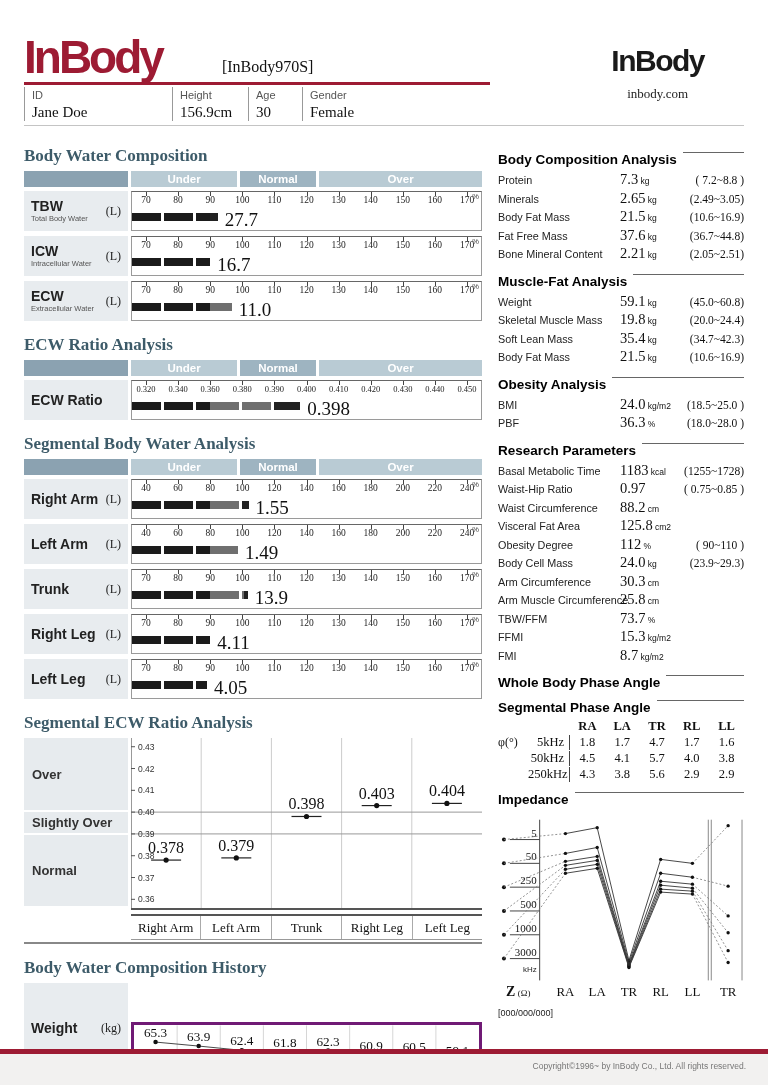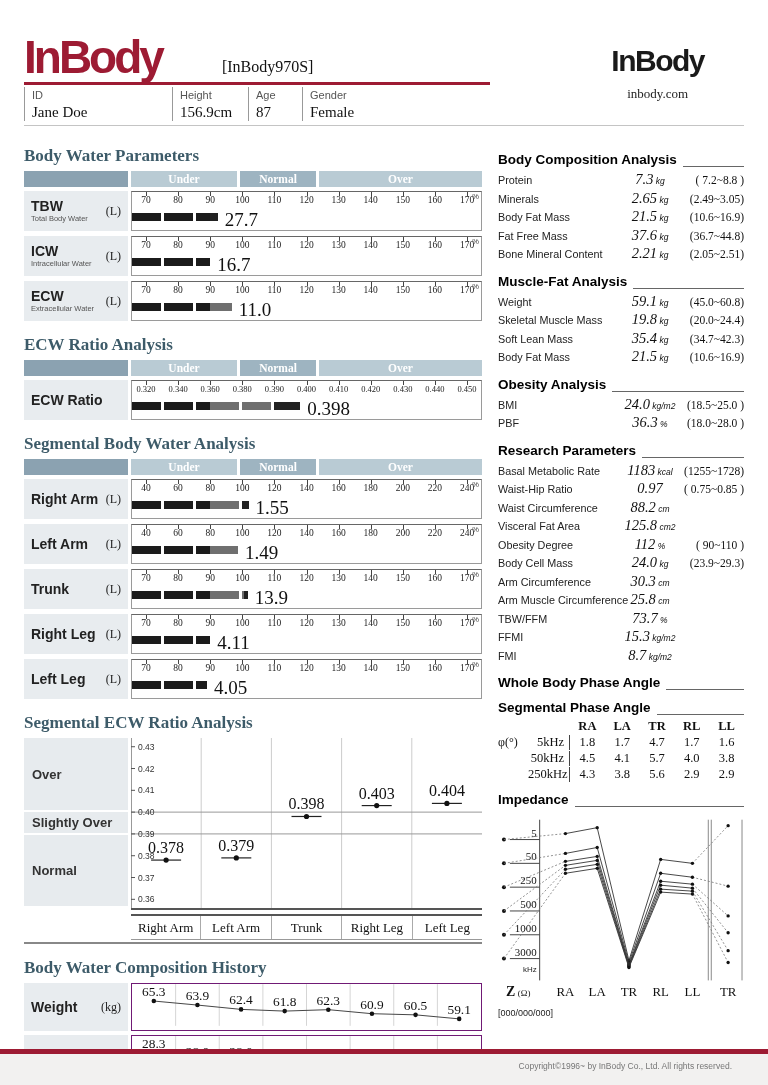--- a/index.html
+++ b/index.html
@@ -24,21 +24,21 @@
   .id-val { font-family:"Liberation Serif", serif; font-size:15px; margin-top:3px; }
 
   
   .columns { display:flex; padding:6px 24px 0 24px; gap:16px; }
   .left-col { width:458px; flex:none; }
   .right-col { flex:1; padding-top:20px; }
 
   .sec-title { font-family:"Liberation Serif", serif; font-weight:bold; font-size:17px; color:#3d5b69; margin:14px 0 5px 0; }
 
   
-  .ghead { display:flex; gap:3px; height:16px; margin-bottom:4px;font-family:Liberation Serif, serif; }
+  .ghead { display:flex; gap:3px; height:16px; margin-bottom:4px; }
   .ghead .hc { color:#fff; font-size:11.5px; font-weight:bold; text-align:center; line-height:16px; }
   .hc-blank { width:104px; flex:none; background:#8ba2b1; }
   .hc-under { width:106px; flex:none; background:#b9cbd4; }
   .hc-normal{ width:76px;  flex:none; background:#9eb4c1; }
   .hc-over  { flex:1; background:#b9cbd4; }
   .grow { display:flex; gap:3px; margin-bottom:5px; }
   .glabel { width:104px; flex:none; background:#e8ecef; display:flex; align-items:center; justify-content:space-between; padding:0 7px; }
   .gl-name { font-size:14px; font-weight:bold; color:#222; line-height:1.05; }
   .gl-sub  { font-size:7.5px; color:#555; margin-top:1px; }
   .gl-unit { font-family:"Liberation Serif", serif; font-size:12px; color:#222; }
@@ -59,50 +59,50 @@
   .secw-bands { width:104px; flex:none; display:flex; flex-direction:column; gap:2px; height:172px; }
   .secw-band { background:#e7ebee; display:flex; align-items:center; padding-left:8px; font-size:13px; font-weight:bold; color:#333; }
   .secw-plot { flex:1; position:relative; }
   .secw-cols { display:flex; margin-left:107px; border-top:2px solid #555; border-bottom:1px solid #999; }
   .secw-col { flex:1; text-align:center; font-family:"Liberation Serif", serif; font-size:13px; padding:4px 0 3px 0; border-left:1px solid #aaa; }
   .secw-col:first-child { border-left:none; }
   .secw-underline { height:2px; background:#888; margin-top:2px; }
 
   
   .hist-row { display:flex; gap:3px; margin-bottom:4px; }
-  .hist-box { flex:1; border:1px solid #701a75; background:#fff; }
+  .hist-box { flex:1; border:3px solid #701a75; background:#fff;margin-top:39px; }
 
   
   .rsec { margin-bottom:10px; }
-  .rhead { display:flex; align-items:flex-end; margin-bottom:4px; }
+  .rhead { display:flex; align-items:flex-start; margin-bottom:4px; }
   .rhead-t { font-size:13.5px; font-weight:bold; color:#000; white-space:nowrap; }
   .rhead-line { flex:1; border-top:1px solid #666; margin-left:6px; }
   .kvrow { display:grid; grid-template-columns:122px 60px 1fr; align-items:baseline; height:18.5px; }
   .kv-name { font-size:10.8px; color:#222; white-space:nowrap; }
-  .kv-val { text-align:center; font-family:"Liberation Serif", serif; font-size:14.5px; white-space:nowrap;font-style:italic; }
+  .kv-val { text-align:left; font-family:"Liberation Serif", serif; font-size:14.5px; white-space:nowrap; }
   .kv-unit { font-size:8.5px; font-family:"Liberation Sans", sans-serif; }
   .kv-range { text-align:right; font-family:"Liberation Serif", serif; font-size:11.5px; white-space:nowrap; }
 
   .wbpa-row { display:flex; align-items:center; margin-top:2px; }
   .wbpa-lab { font-family:"Liberation Serif", serif; font-size:12px; }
   .wbpa-bar { width:1px; height:14px; background:#444; margin:0 8px 0 4px; }
   .wbpa-val { font-family:"Liberation Serif", serif; font-size:15px; margin-left:70px; }
 
   .spa-table { display:grid; grid-template-columns:30px 42px repeat(5,1fr); font-family:"Liberation Serif", serif; font-size:12.5px; row-gap:1px; margin-top:2px; }
   .spa-c { text-align:center; }
   .spa-freq { text-align:right; padding-right:5px; border-right:1px solid #444; }
   .spa-phi { font-size:12px; }
   .spa-h { font-weight:bold; text-align:center; }
 
   .imp-footer { font-size:9px; color:#222; margin-top:1px; }
 
   
   .footer { position:absolute; left:0; bottom:0; width:768px; height:36px; background:#f2f1f0; }
   .footer-bar { height:5px; background:#9d1b33; }
-  .copyright { text-align:right; font-size:8.5px; color:#777; padding:7px 36px 0 0; }
+  .copyright { text-align:right; font-size:8.5px; color:#777; padding:7px 22px 0 0; }
 </style>
 </head>
 <body>
 
 <div class="page">
 
   <div class="hdr">
     <div class="hdr-row1">
       <span class="logo-main">InBody</span>
       <span class="hdr-model serif">[InBody970S]</span>
@@ -116,34 +116,34 @@
       <div class="id-cell" style="width:148px">
         <div class="id-lab">ID</div>
         <div class="id-val">Jane Doe</div>
       </div>
       <div class="id-cell" style="width:76px">
         <div class="id-lab">Height</div>
         <div class="id-val">156.9cm</div>
       </div>
       <div class="id-cell" style="width:54px">
         <div class="id-lab">Age</div>
-        <div class="id-val">87</div>
+        <div class="id-val">30</div>
       </div>
       <div class="id-cell" style="width:58px">
         <div class="id-lab">Gender</div>
         <div class="id-val">Female</div>
       </div>
     </div>
   </div>
 
   <div class="columns">
 
     <div class="left-col">
 
-      <div class="sec-title">Body Water Parameters</div>
+      <div class="sec-title">Body Water Composition</div>
       <div class="ghead">
           <div class="hc hc-blank"></div>
           <div class="hc hc-under">Under</div>
           <div class="hc hc-normal">Normal</div>
           <div class="hc hc-over">Over</div>
         </div>
       <div>
           <div class="grow">
             <div class="glabel">
               <div class="gl-main">
@@ -734,21 +734,21 @@
             <div class="kv-val">36.3<span class="kv-unit"> %</span></div>
             <div class="kv-range">(18.0~28.0 )</div>
           </div>
         </div>
       <div class="rsec">
           <div class="rhead">
             <span class="rhead-t">Research Parameters</span>
             <span class="rhead-line"></span>
           </div>
           <div class="kvrow">
-            <div class="kv-name">Basal Metabolic Rate</div>
+            <div class="kv-name">Basal Metabolic Time</div>
             <div class="kv-val">1183<span class="kv-unit"> kcal</span></div>
             <div class="kv-range">(1255~1728)</div>
           </div>
           <div class="kvrow">
             <div class="kv-name">Waist-Hip Ratio</div>
             <div class="kv-val">0.97</div>
             <div class="kv-range">( 0.75~0.85 )</div>
           </div>
           <div class="kvrow">
             <div class="kv-name">Waist Circumference</div>

